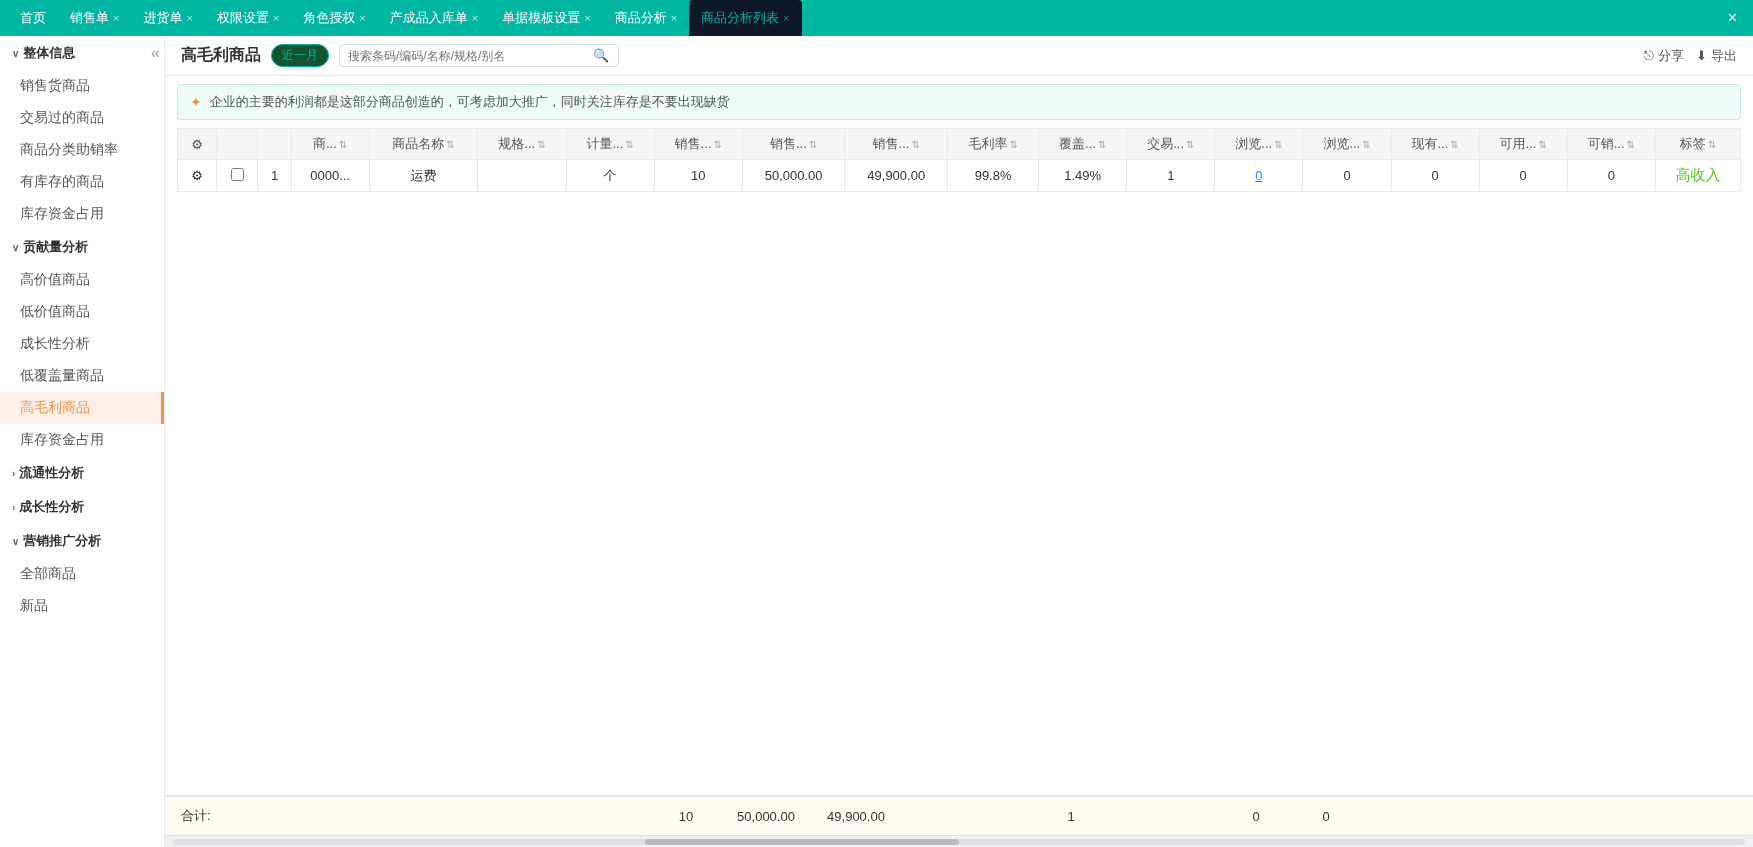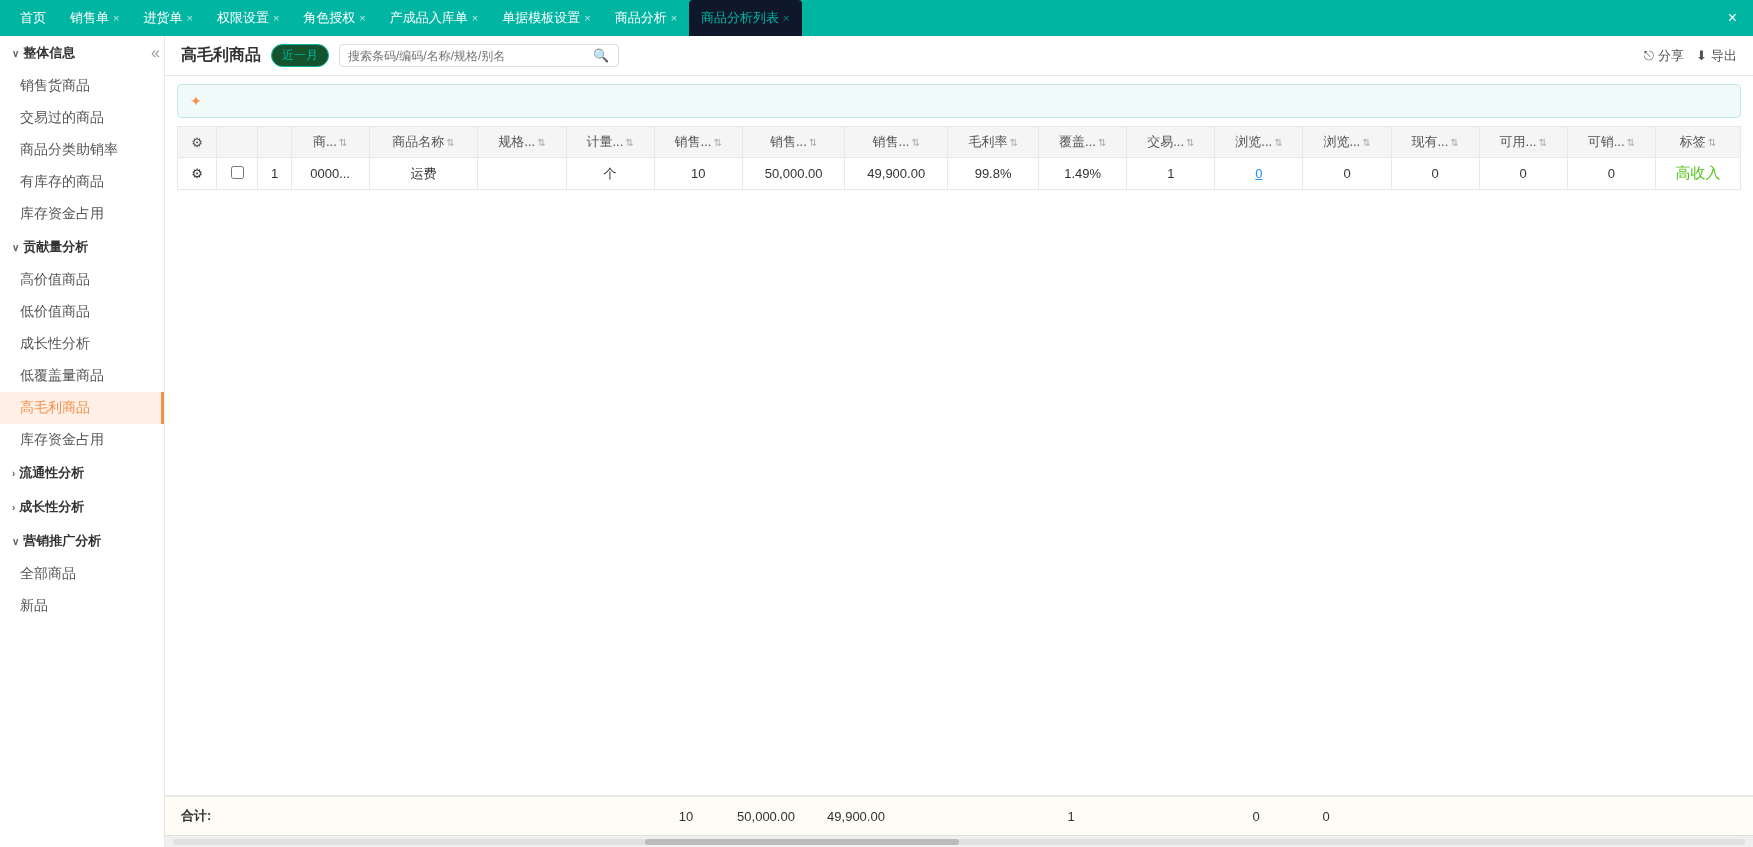--- a/index.html
+++ b/index.html
@@ -214,21 +214,21 @@
       align-items: center;
       background: #fffbf5;
       border-top: 2px solid #e8e8e8;
       padding: 8px 16px;
       font-size: 13px;
       color: #333;
       min-height: 40px;
     }
     .footer-total .total-label {
       width: 50px;
-      font-weight: bold;
+      font-weight: normal;
     }
     .footer-total .total-values {
       display: flex;
       gap: 0px;
       flex: 1;
     }
     .total-cell {
       text-align: center;
       padding: 0 8px;
     }
@@ -370,20 +370,21 @@
         </div>
         <div class="header-action-btn">
           <span>⬇</span>
           <span>导出</span>
         </div>
       </div>
     </div>
 
     <div class="info-banner">
       <span class="info-icon">✦</span>
+      <span>企业的主要的利润都是这部分商品创造的，可考虑加大推广，同时关注库存是不要出现缺货</span>
     </div>
 
     <div class="table-container">
       <table>
         <thead>
           <tr id="table-header-row">
               <th>
                 <div class="col-header">
                   <span>⚙</span>
                 </div>

